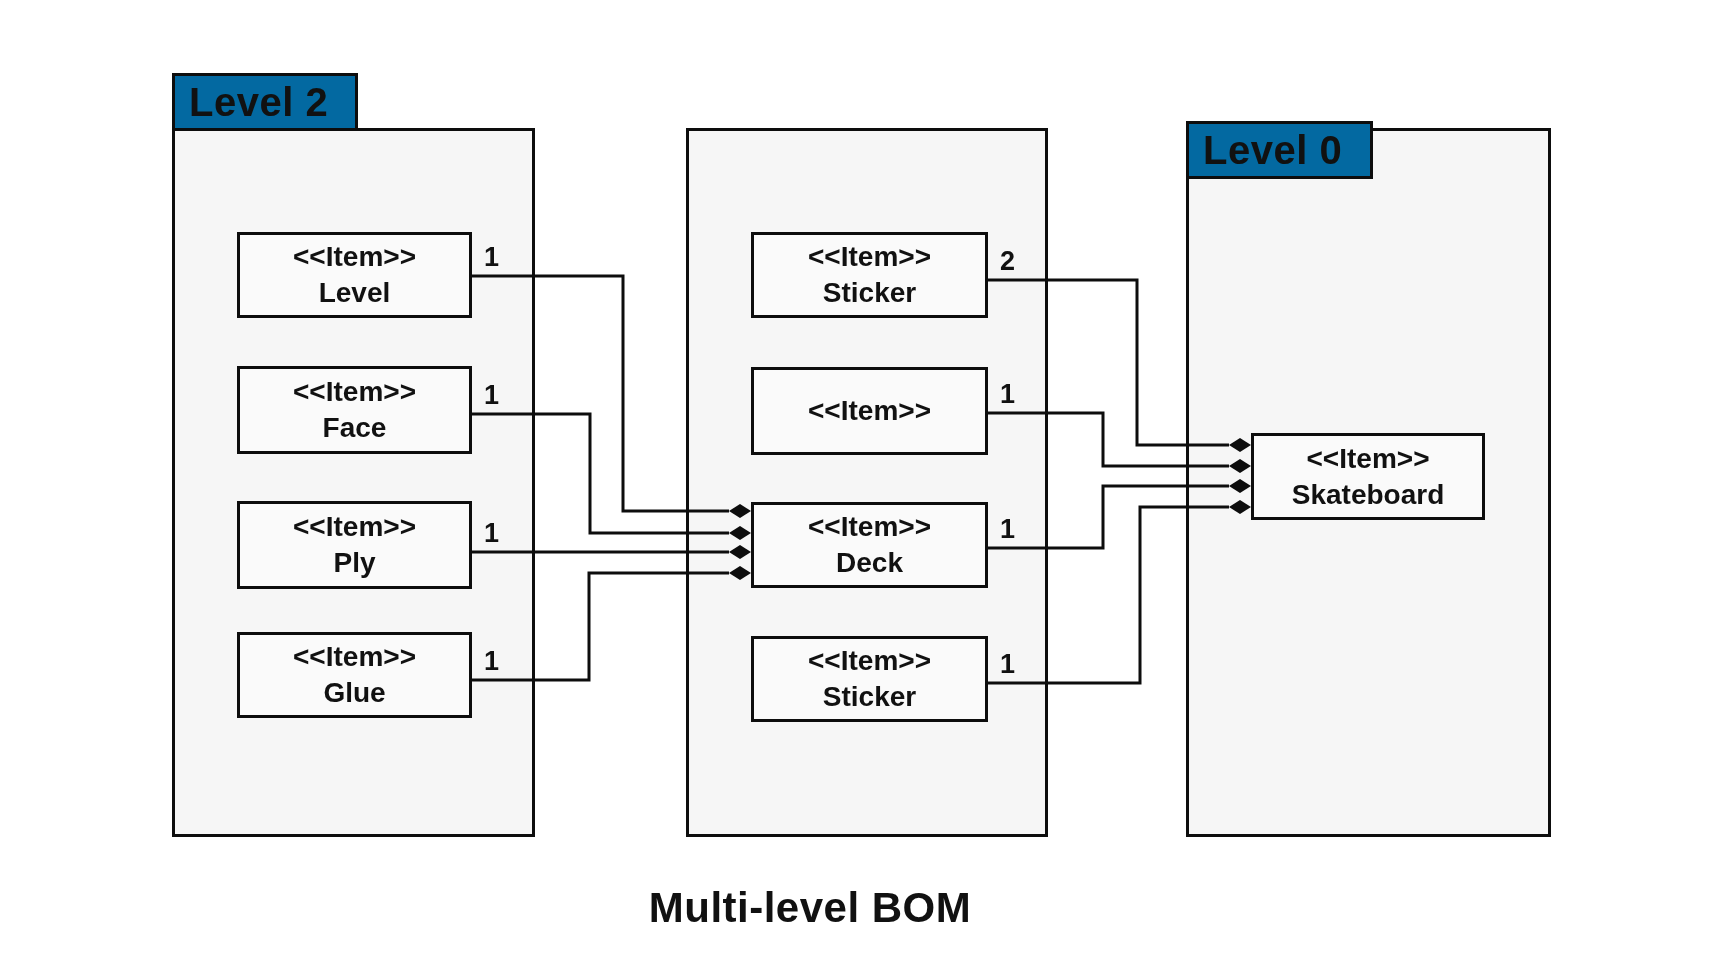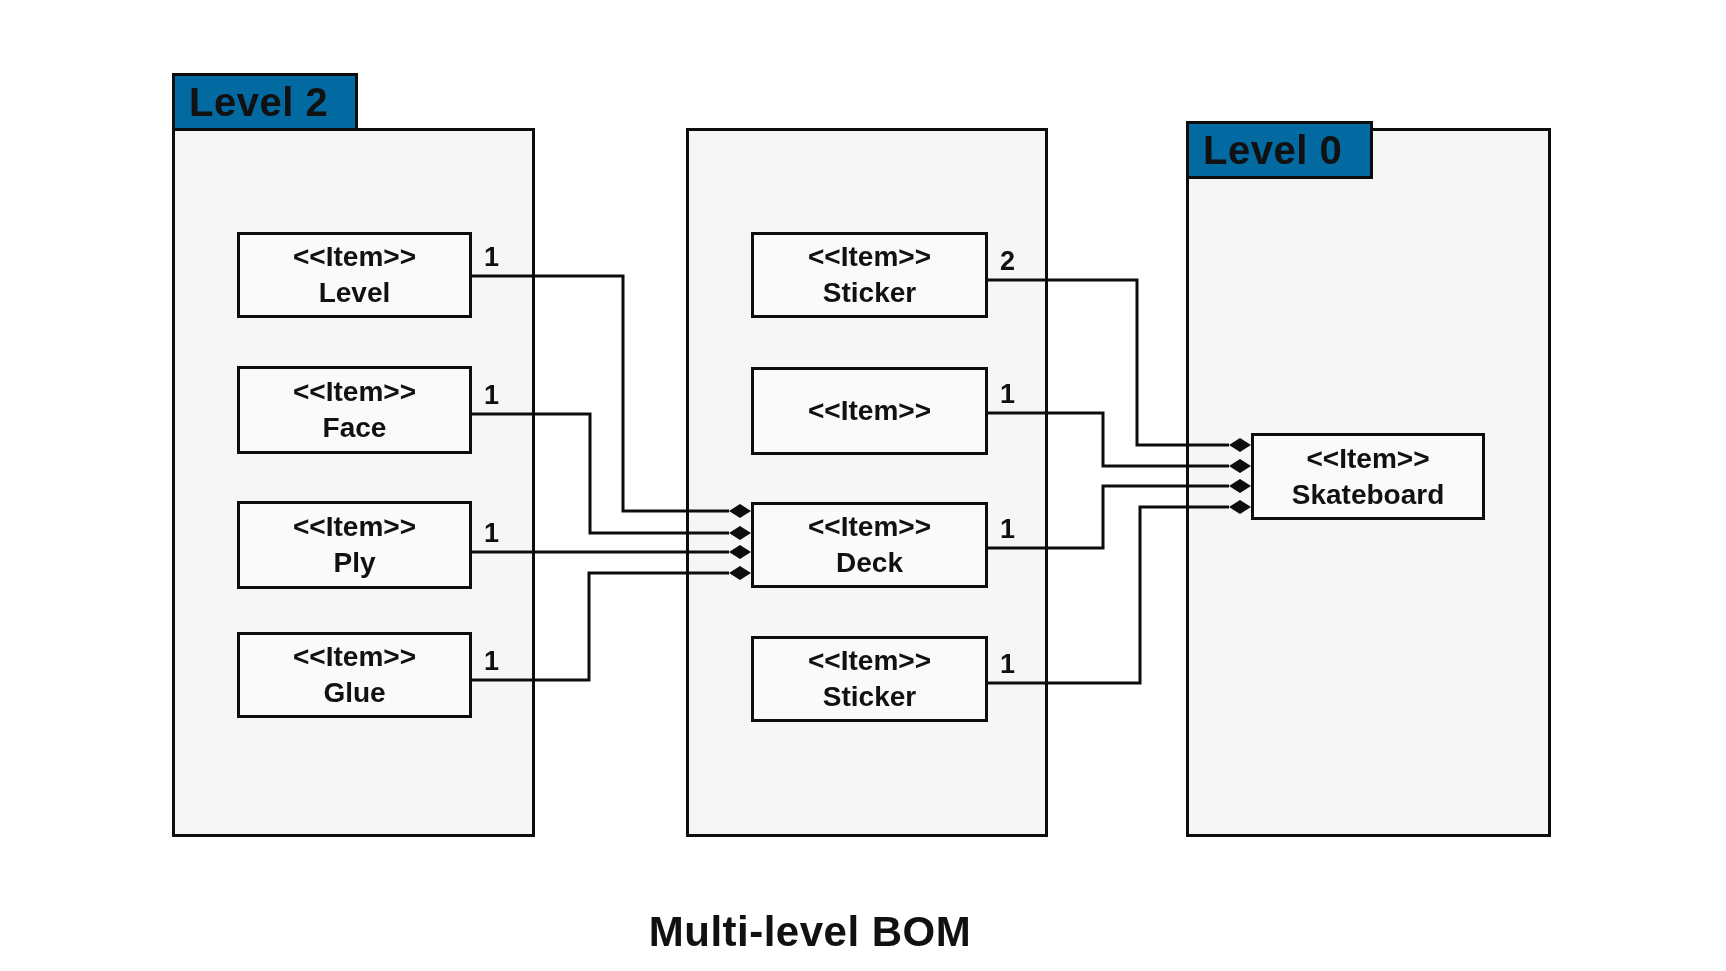--- a/index.html
+++ b/index.html
@@ -59,21 +59,20 @@
     font-weight: 600;
     z-index: 12;
   }
   .caption {
     position: absolute;
     font-size: 42px;
     font-weight: 700;
     text-align: center;
     letter-spacing: 0.5px;
     z-index: 12;
-    margin-top: 24px;
   }
 </style>
 </head>
 <body>
 
 <div class="canvas">
 
   <div class="package-body" style="left:172px; top:128px; width:363px; height:709px;"></div>
   <div class="package-body" style="left:686px; top:128px; width:362px; height:709px;"></div>
   <div class="package-body" style="left:1186px; top:128px; width:365px; height:709px;"></div>

